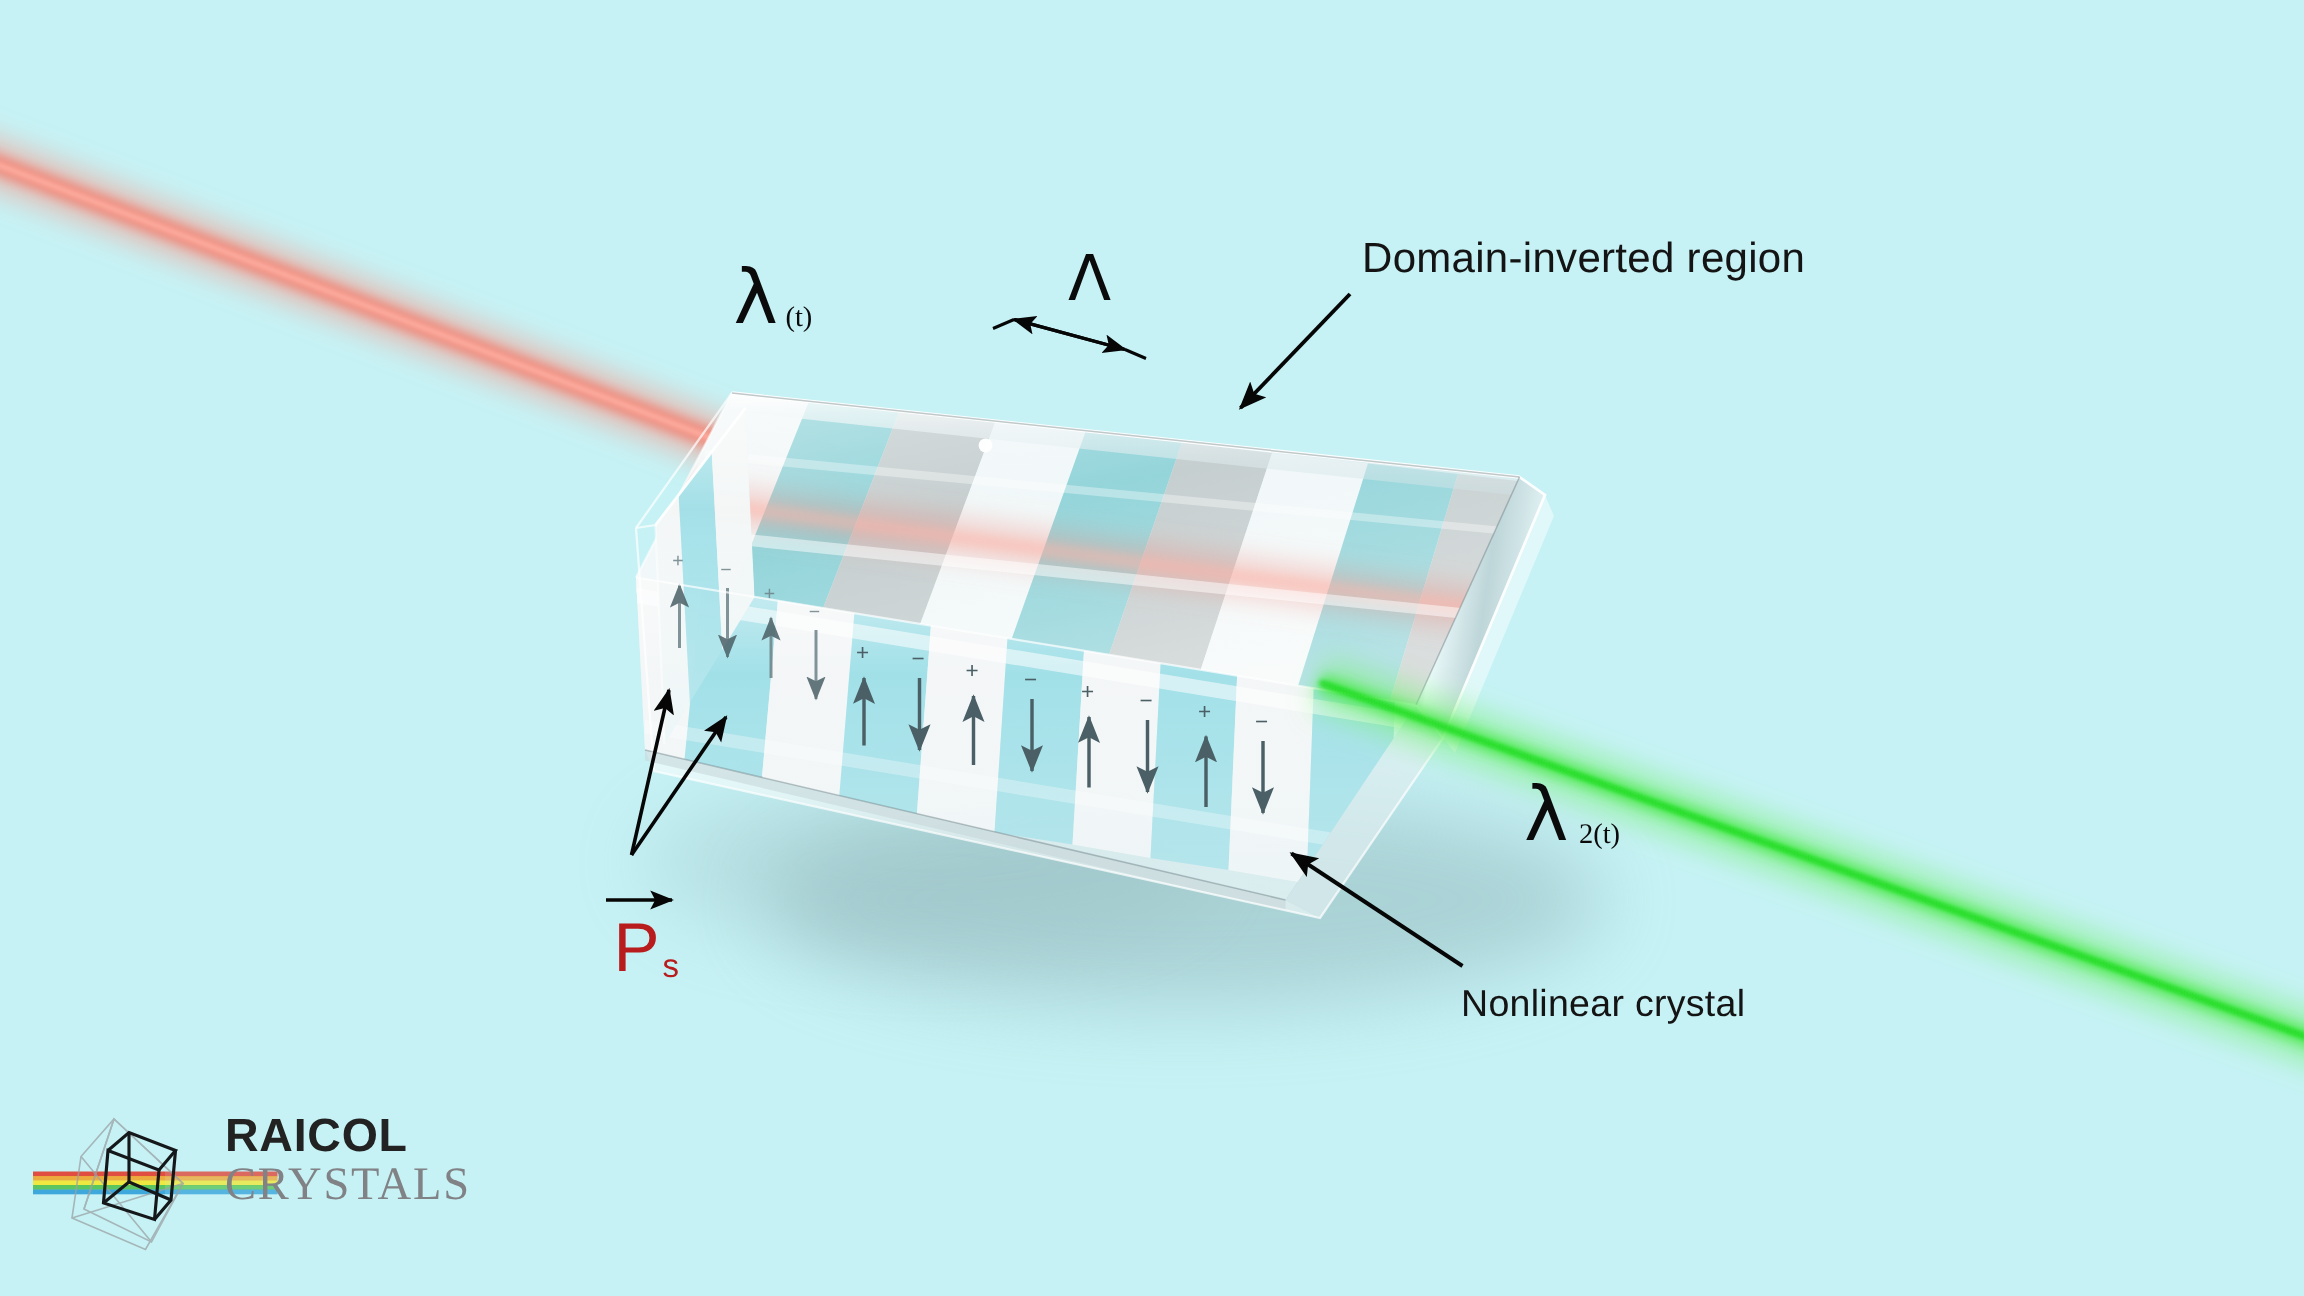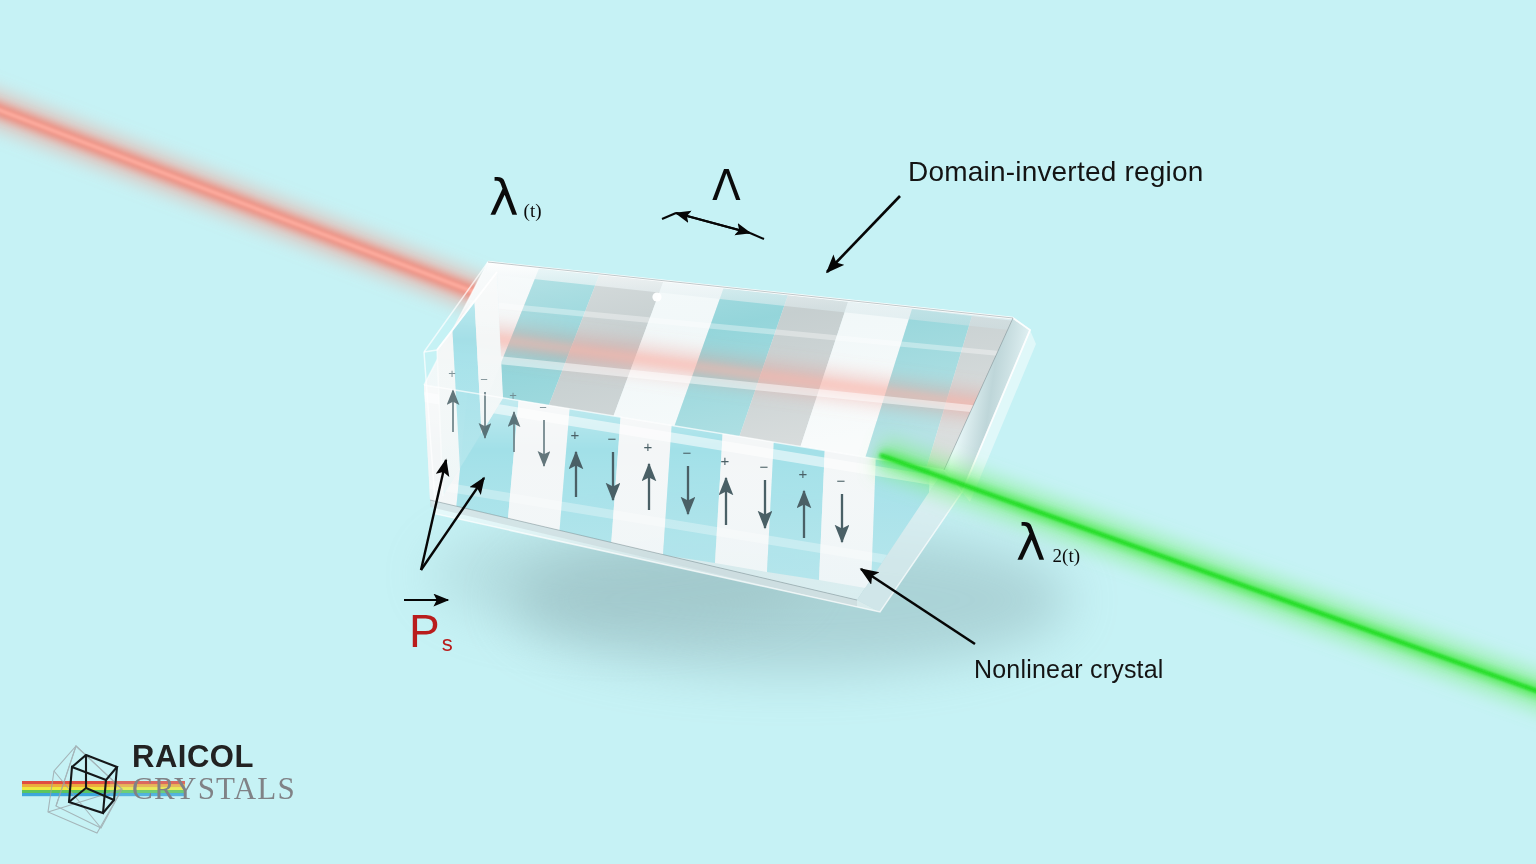--- a/index.html
+++ b/index.html
@@ -98,21 +98,21 @@
   }
   #label-ps .sub {
     font-size: 22px;
     vertical-align: -4px;
     margin-left: 2px;
   }
 
   
   #logo {
     position: absolute;
-    left: 4px;
+    left: 22px;
     top: 731px;
     width: 250px;
     height: 108px;
   }
   #logo-text {
     position: absolute;
     left: 128px;
     top: 10px;
   }
   #logo-raicol {

